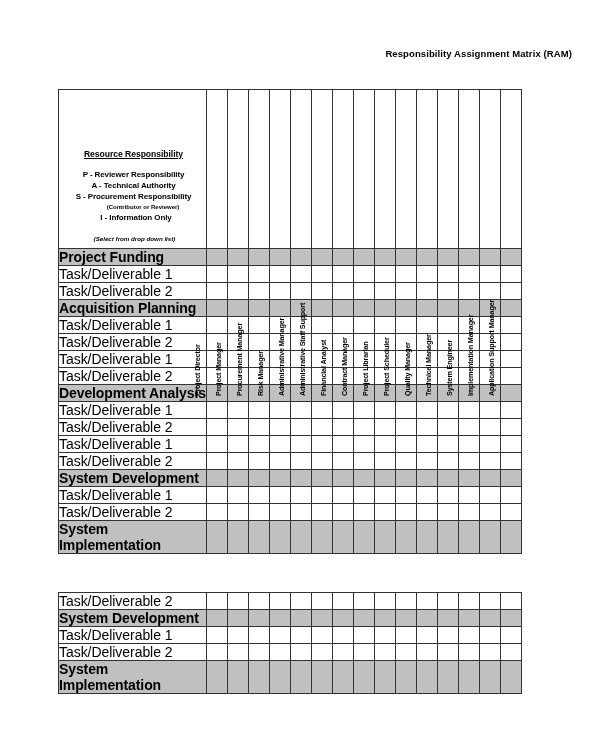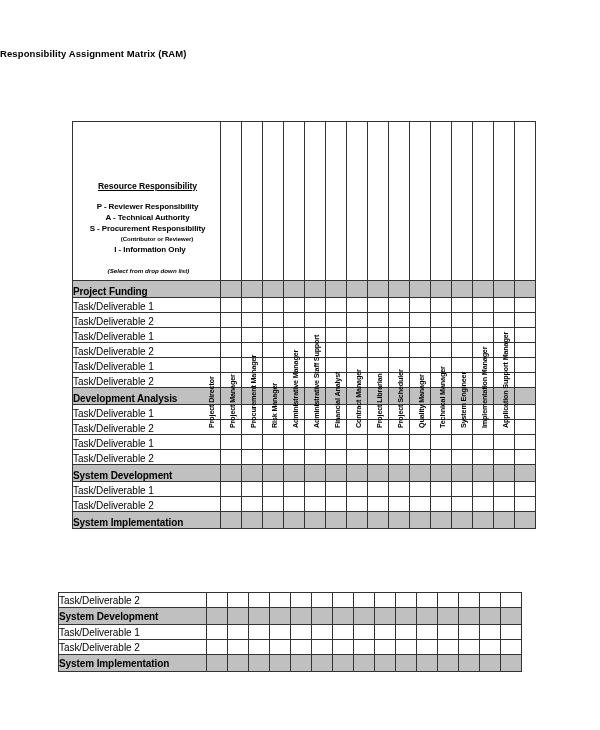--- a/index.html
+++ b/index.html
@@ -15,37 +15,36 @@
     color: #000000;
     overflow: hidden;
   }
 
   
   #doc-title {
     position: absolute;
     left: 0;
     top: 48px;
     width: 600px;
-    text-align: left;
-    padding-right: 12px;
+    text-align: right;
+    padding-right: 28px;
     box-sizing: border-box;
     font-size: 9.5px;
     font-weight: bold;
     letter-spacing: 0.1px;
   }
 
   
   #ram-table {
     position: absolute;
-    left: 72px;
+    left: 58px;
     top: 89px;
     width: 457px;
     border-collapse: collapse;
     table-layout: fixed;
-    margin-top: 32px;
   }
   #ram-table td, #ram-table th {
     border: 1px solid #333333;
     padding: 0;
     margin: 0;
     vertical-align: bottom;
   }
 
   
   .legend-cell {
@@ -110,31 +109,31 @@
     letter-spacing: -0.15px;
   }
 
   
   tr.section-row td {
     background: #c0c0c0;
     height: 16px;
   }
   tr.section-row td.label-cell {
     font-weight: bold;
-    font-size: 10px;
+    font-size: 14px;
     padding-left: 5px;
     vertical-align: middle;
     letter-spacing: -0.1px;
   }
   tr.task-row td {
     background: #ffffff;
     height: 14px;
   }
   tr.task-row td.label-cell {
-    font-size: 10px;
+    font-size: 14px;
     padding-left: 13px;
     vertical-align: middle;
     letter-spacing: -0.05px;
   }
   td.cell { background: #ffffff; }
   tr.section-row td.cell { background: #c0c0c0; border-left-color:#c0c0c0; border-right-color:#c0c0c0;}
 
   
   #ram-table-2 {
     position: absolute;
@@ -270,20 +269,38 @@
         <td class="cell"></td>
         <td class="cell"></td>
         <td class="cell"></td>
         <td class="cell"></td>
         <td class="cell"></td>
         <td class="cell"></td>
         <td class="cell"></td>
         <td class="cell"></td>
         <td class="cell"></td>
       </tr>
+      <tr class="section-row">
+        <td class="label-cell">Acquisition Planning</td>
+        <td class="cell"></td>
+        <td class="cell"></td>
+        <td class="cell"></td>
+        <td class="cell"></td>
+        <td class="cell"></td>
+        <td class="cell"></td>
+        <td class="cell"></td>
+        <td class="cell"></td>
+        <td class="cell"></td>
+        <td class="cell"></td>
+        <td class="cell"></td>
+        <td class="cell"></td>
+        <td class="cell"></td>
+        <td class="cell"></td>
+        <td class="cell"></td>
+      </tr>
       <tr class="task-row">
         <td class="label-cell">Task/Deliverable 1</td>
         <td class="cell"></td>
         <td class="cell"></td>
         <td class="cell"></td>
         <td class="cell"></td>
         <td class="cell"></td>
         <td class="cell"></td>
         <td class="cell"></td>
         <td class="cell"></td>

